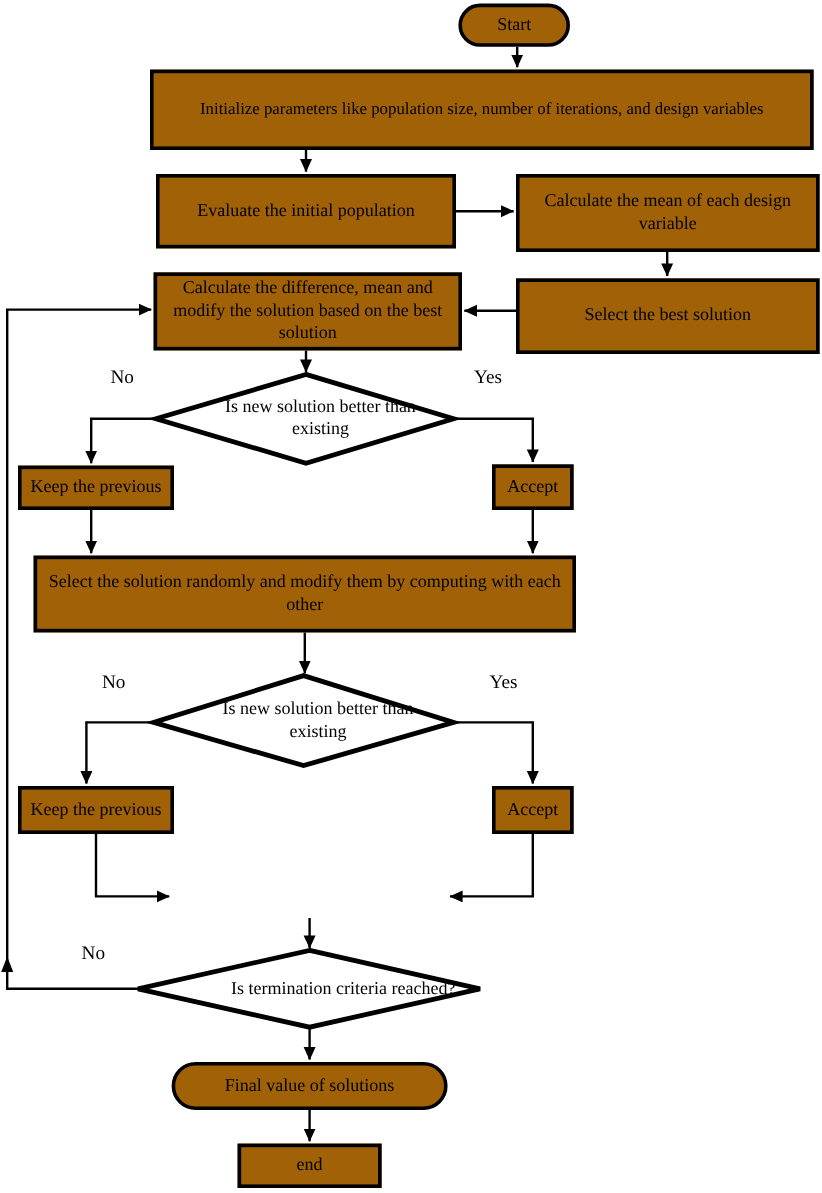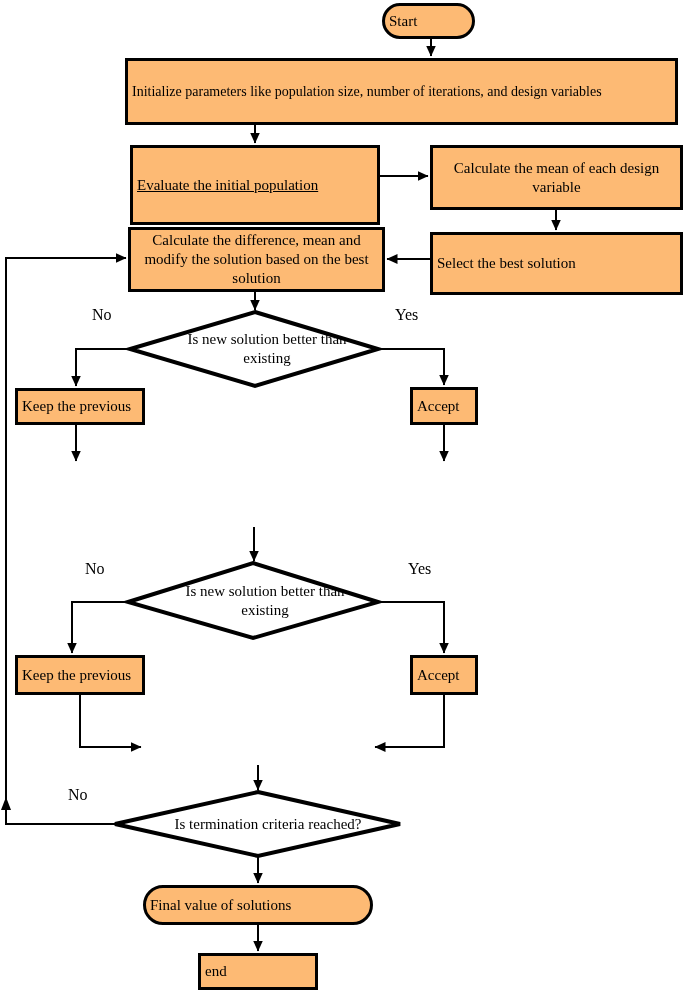--- a/index.html
+++ b/index.html
@@ -2,22 +2,22 @@
 <html><head>
 <meta charset="utf-8">
 <style>
   html,body{margin:0;padding:0;background:#ffffff;}
   .canvas{
     position:relative;width:685px;height:994px;background:#ffffff;
     font-family:"Liberation Serif", serif;color:#000;overflow:hidden;
   }
   .wires{position:absolute;left:0;top:0;width:685px;height:994px;}
   .node{
-    position:absolute;display:flex;align-items:center;
-    text-align:center;background:#fdba74;border:3px solid #000;
+    position:absolute;display:flex;align-items:center;justify-content:center;
+    text-align:center;background:#a16207;border:3px solid #000;
     box-sizing:border-box;font-size:15px;line-height:1.25;padding:2px 4px;
   }
   .terminator{border-radius:20px;}
   .node-wide{font-size:14px;}
   .diamond-label{
     position:absolute;display:flex;align-items:center;justify-content:center;
     text-align:center;font-size:15px;line-height:1.25;background:transparent;margin-left:12px;
   }
   .branch-label{position:absolute;font-size:16px;background:transparent;}
 </style>
@@ -62,21 +62,21 @@
   </svg>
 
   <div class="node terminator" style="left:382px;top:3px;width:93px;height:36px;">
     <span>Start</span>
   </div>
 
   <div class="node node-wide" style="left:125px;top:58px;width:553px;height:67px;">
     <span>Initialize parameters like population size, number of iterations, and design variables</span>
   </div>
 
-  <div class="node" style="left:130px;top:145px;width:250px;height:80px;text-decoration:underline;">
+  <div class="node" style="left:130px;top:145px;width:250px;height:62px;">
     <span>Evaluate the initial population</span>
   </div>
 
   <div class="node" style="left:430px;top:145px;width:253px;height:65px;">
     <span>Calculate the mean of each design variable</span>
   </div>
 
   <div class="node" style="left:128px;top:227px;width:257px;height:65px;">
     <span>Calculate the difference, mean and modify the solution based on the best solution</span>
   </div>
@@ -88,33 +88,36 @@
   <div class="diamond-label" style="left:165px;top:324px;width:180px;height:50px;">Is new solution better than existing</div>
 
   <div class="node" style="left:15px;top:388px;width:130px;height:37px;">
     <span>Keep the previous</span>
   </div>
 
   <div class="node" style="left:410px;top:387px;width:68px;height:38px;">
     <span>Accept</span>
   </div>
 
+  <div class="node" style="left:28px;top:463px;width:452px;height:64px;">
+    <span>Select the solution randomly and modify them by computing with each other</span>
+  </div>
 
   <div class="diamond-label" style="left:163px;top:576px;width:180px;height:50px;">Is new solution better than existing</div>
 
   <div class="node" style="left:15px;top:655px;width:130px;height:40px;">
     <span>Keep the previous</span>
   </div>
 
   <div class="node" style="left:410px;top:655px;width:68px;height:40px;">
     <span>Accept</span>
   </div>
 
 
-  <div class="diamond-label" style="left:136px;top:812px;width:240px;height:24px;">Is termination criteria reached?</div>
+  <div class="diamond-label" style="left:154px;top:812px;width:240px;height:24px;">Is termination criteria reached?</div>
 
   <div class="node terminator" style="left:143px;top:885px;width:230px;height:40px;">
     <span>Final value of solutions</span>
   </div>
 
   <div class="node" style="left:198px;top:953px;width:120px;height:37px;">
     <span>end</span>
   </div>
 
   <div class="branch-label" style="left:92px;top:306px;">No</div>

